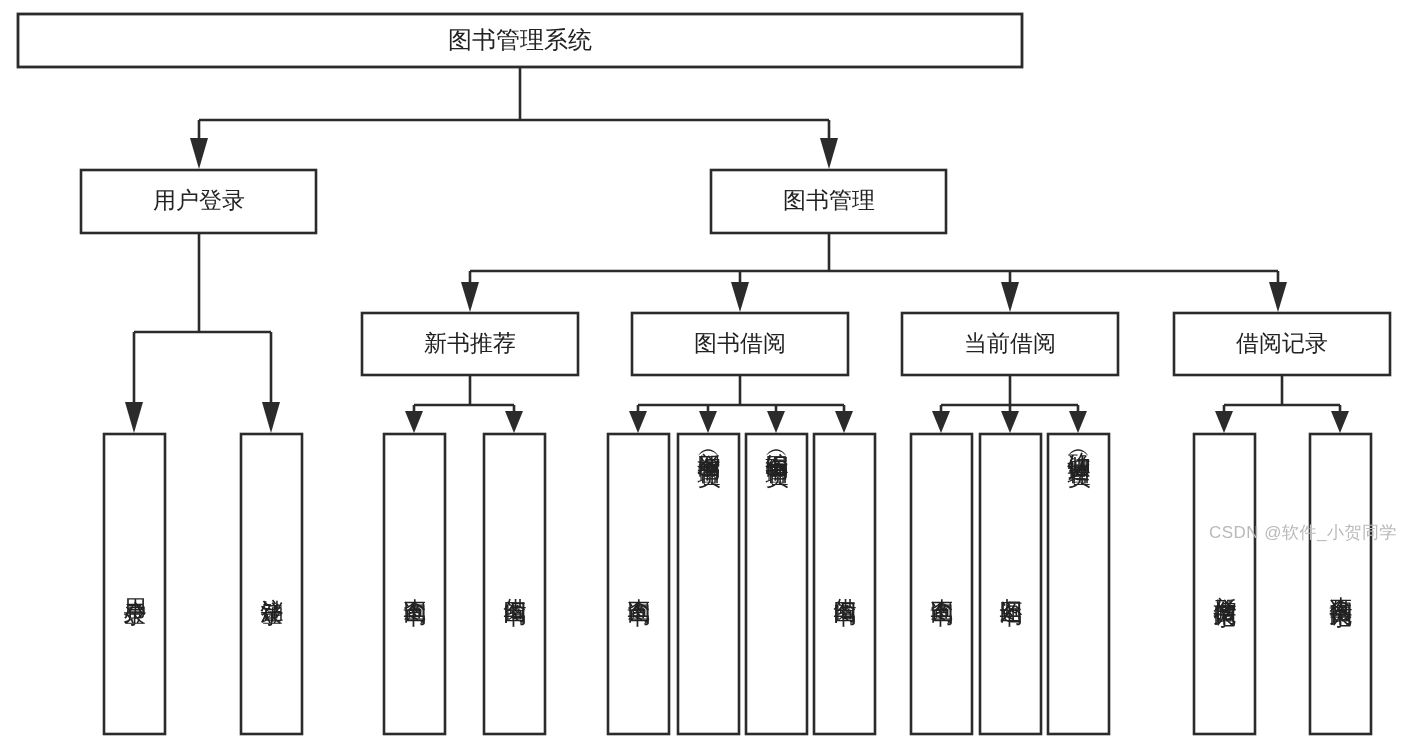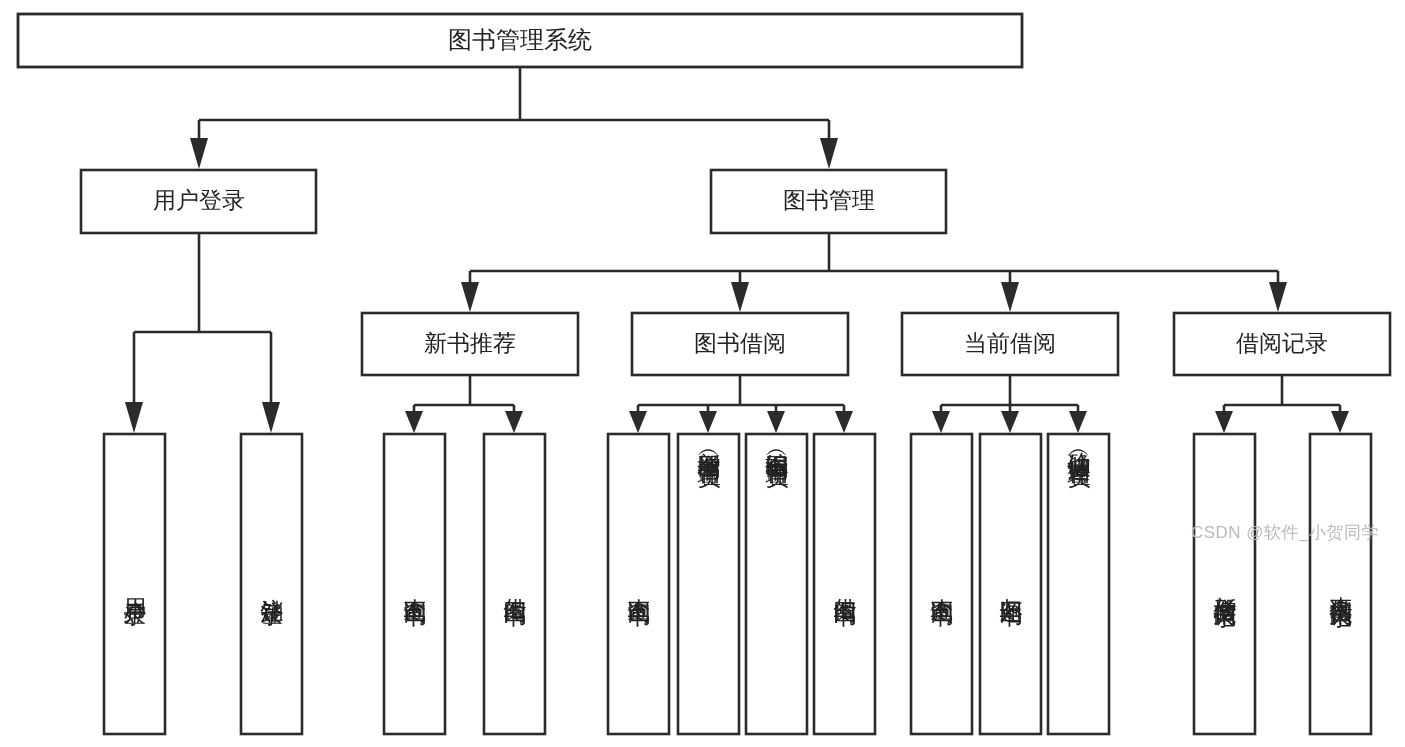--- a/index.html
+++ b/index.html
@@ -65,21 +65,21 @@
     text-orientation: upright;
     font-family: "Liberation Sans", "DejaVu Sans", sans-serif;
     font-size: 23px;
     line-height: 1.12;
     letter-spacing: 2px;
     color: #222222;
     white-space: nowrap;
   }
   #watermark {
     position: absolute;
-    right: 26px;
+    right: 8px;
     bottom: 4px;
     font-family: "Liberation Sans", "DejaVu Sans", sans-serif;
     font-size: 17px;
     color: #b9b9b9;
     letter-spacing: 0.5px;
     white-space: nowrap;
   }
 </style>
 </head>
 <body>

